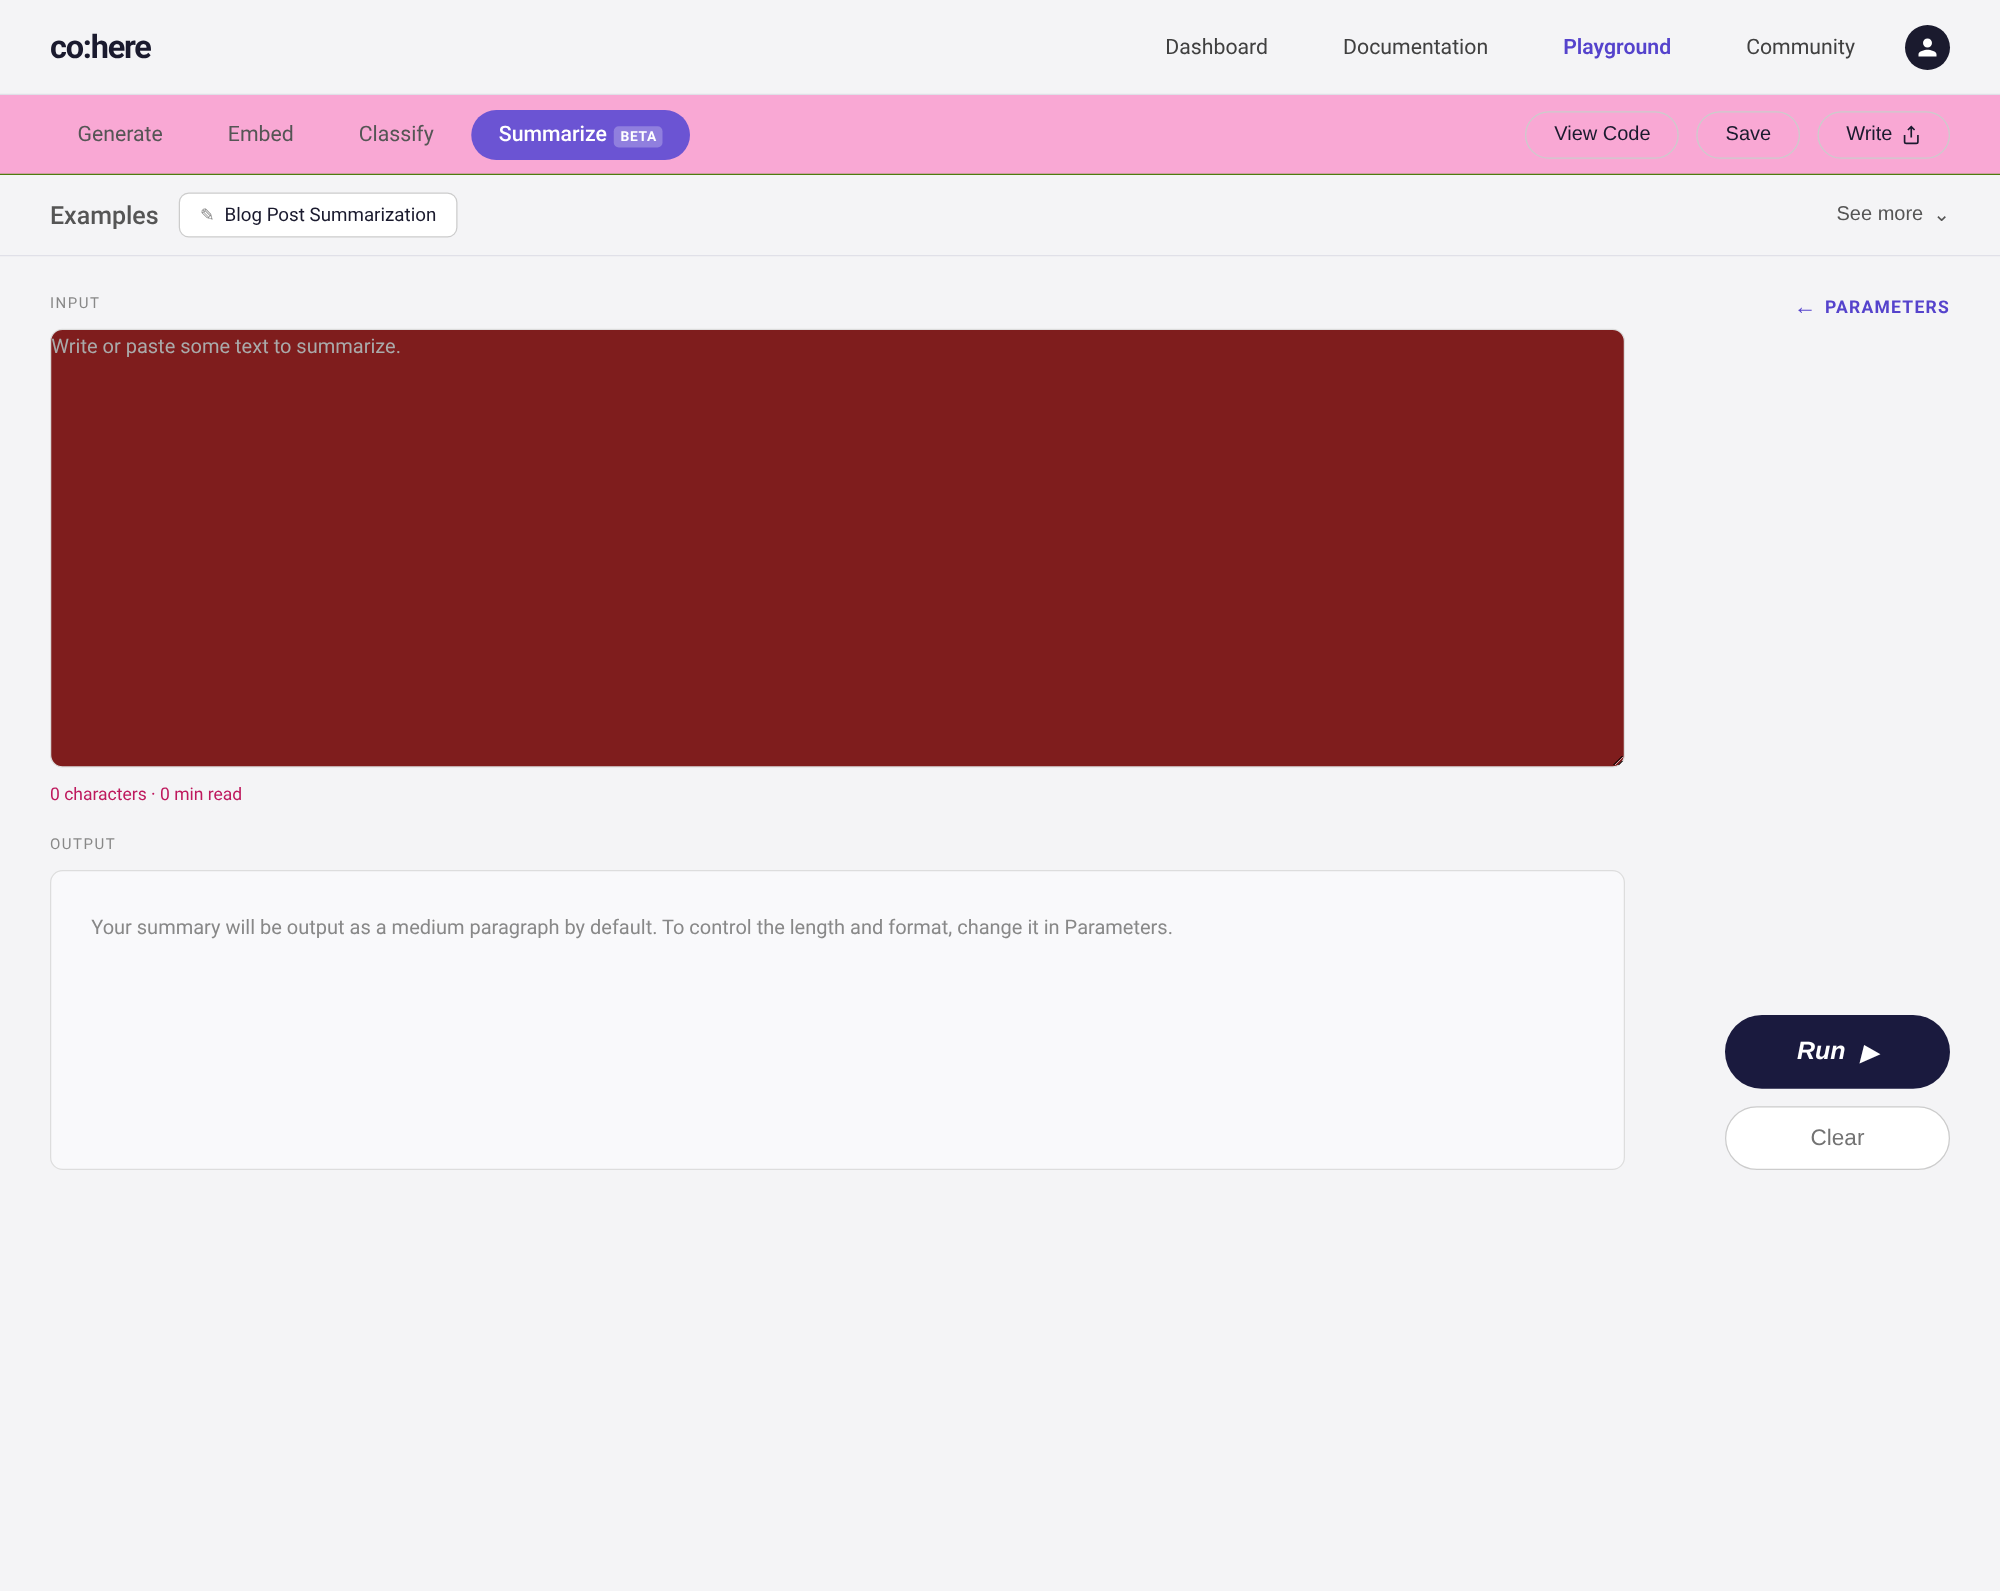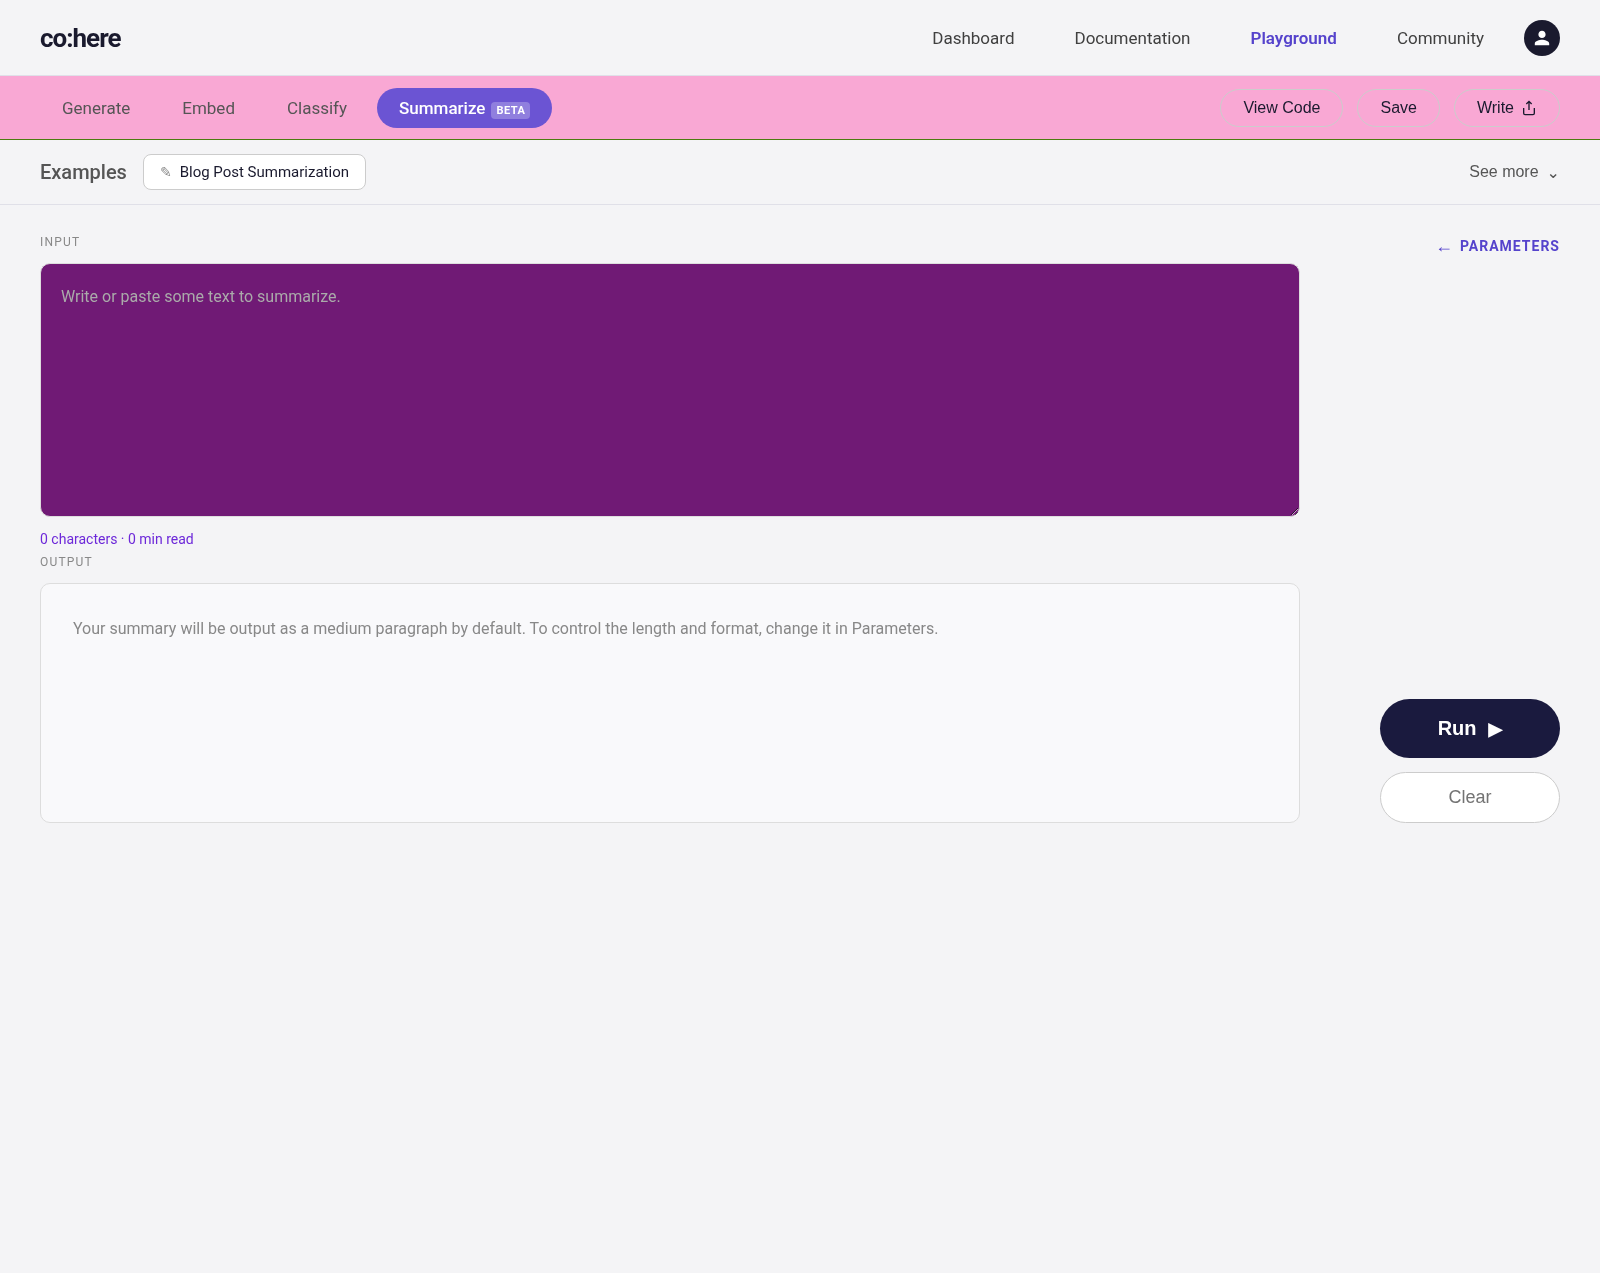--- a/index.html
+++ b/index.html
@@ -178,38 +178,37 @@
       font-weight: 400;
       letter-spacing: 1.2px;
       color: #888;
       margin-bottom: 14px;
       text-transform: uppercase;
     }
 
     
     .input-textarea {
       width: 100%;
-      height: 254px;
+      height: 351px;
       border: 1.5px solid #ddd;
       border-radius: 10px;
-      padding: 20px;
       font-size: 16px;
       color: #aaa;
       resize: vertical;
-      background: #701a75;
+      background: #7f1d1d;
       outline: none;
       font-family: inherit;
       line-height: 1.6;
     }
     .input-textarea::placeholder { color: #aaa; }
     .char-count {
       font-size: 14px;
-      color: #6d28d9;
+      color: #be185d;
       margin-top: 10px;
-      margin-bottom: 8px;
+      margin-bottom: 24px;
     }
 
     
     .output-box {
       width: 100%;
       min-height: 240px;
       border: 1.5px solid #ddd;
       border-radius: 10px;
       padding: 32px;
       font-size: 16px;
@@ -252,20 +251,21 @@
       border-radius: 30px;
       padding: 18px 40px;
       font-size: 20px;
       font-weight: 600;
       cursor: pointer;
       display: flex;
       align-items: center;
       gap: 12px;
       min-width: 180px;
       justify-content: center;
+      font-style: italic;
     }
     .btn-run .play-icon {
       font-size: 18px;
     }
     .btn-clear {
       background: white;
       color: #737373;
       border: 1.5px solid #ccc;
       border-radius: 30px;
       padding: 14px 40px;

